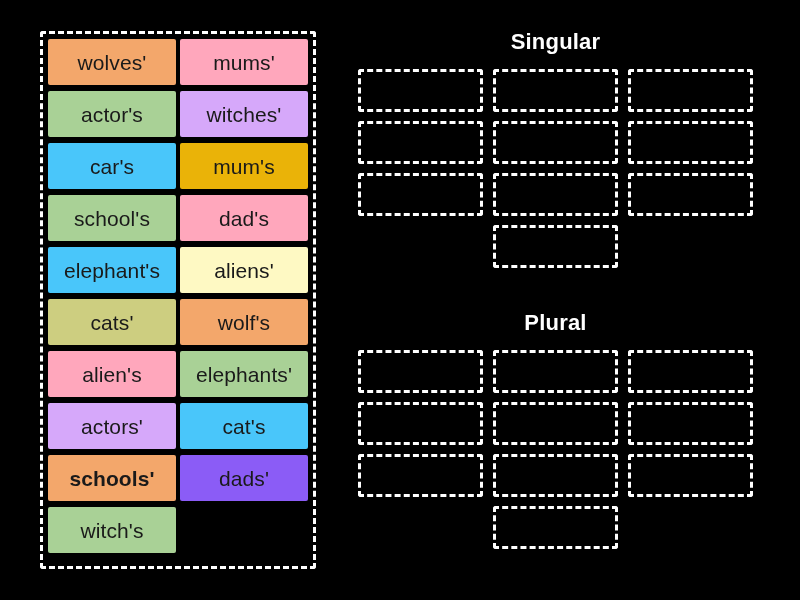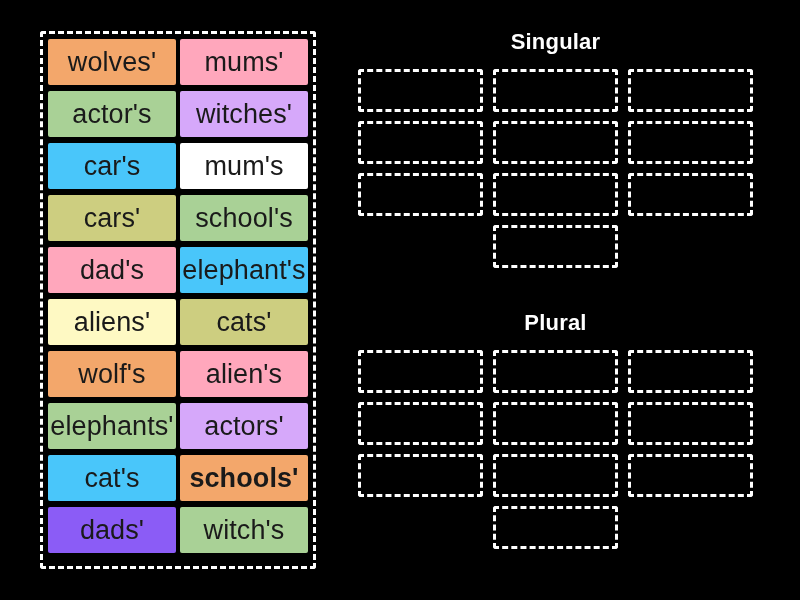--- a/index.html
+++ b/index.html
@@ -35,21 +35,21 @@
     column-gap: 4px;
     row-gap: 6px;
     width: 100%;
     height: 100%;
   }
   .word-tile {
     display: flex;
     align-items: center;
     justify-content: center;
     color: #1a1a1a;
-    font-size: 27px;
+    font-size: 21px;
     line-height: 1;
     letter-spacing: 0.1px;
     border-radius: 2px;
     overflow: hidden;
     white-space: nowrap;
     cursor: grab;
     user-select: none;
   }
 
   
@@ -94,22 +94,21 @@
 </head>
 <body>
 
 <div id="word-bank">
   <div id="word-bank-grid">
       <div class="word-tile" style="background: rgb(243, 167, 107);">wolves'</div>
       <div class="word-tile" style="background: rgb(255, 167, 188);">mums'</div>
       <div class="word-tile" style="background: rgb(169, 209, 150);">actor's</div>
       <div class="word-tile" style="background: rgb(214, 168, 250);">witches'</div>
       <div class="word-tile" style="background: rgb(73, 198, 250);">car's</div>
-      <div class="word-tile" style="background: #ffffff;">mum's</div>
-      <div class="word-tile" style="background: rgb(205, 206, 128);">cars'</div>
+      <div class="word-tile" style="background: #eab308;">mum's</div>
       <div class="word-tile" style="background: rgb(169, 209, 150);">school's</div>
       <div class="word-tile" style="background: rgb(255, 167, 188);">dad's</div>
       <div class="word-tile" style="background: rgb(73, 198, 250);">elephant's</div>
       <div class="word-tile" style="background: #fef9c3;">aliens'</div>
       <div class="word-tile" style="background: rgb(205, 206, 128);">cats'</div>
       <div class="word-tile" style="background: rgb(243, 167, 107);">wolf's</div>
       <div class="word-tile" style="background: rgb(255, 167, 188);">alien's</div>
       <div class="word-tile" style="background: rgb(169, 209, 150);">elephants'</div>
       <div class="word-tile" style="background: rgb(214, 168, 250);">actors'</div>
       <div class="word-tile" style="background: rgb(73, 198, 250);">cat's</div>

